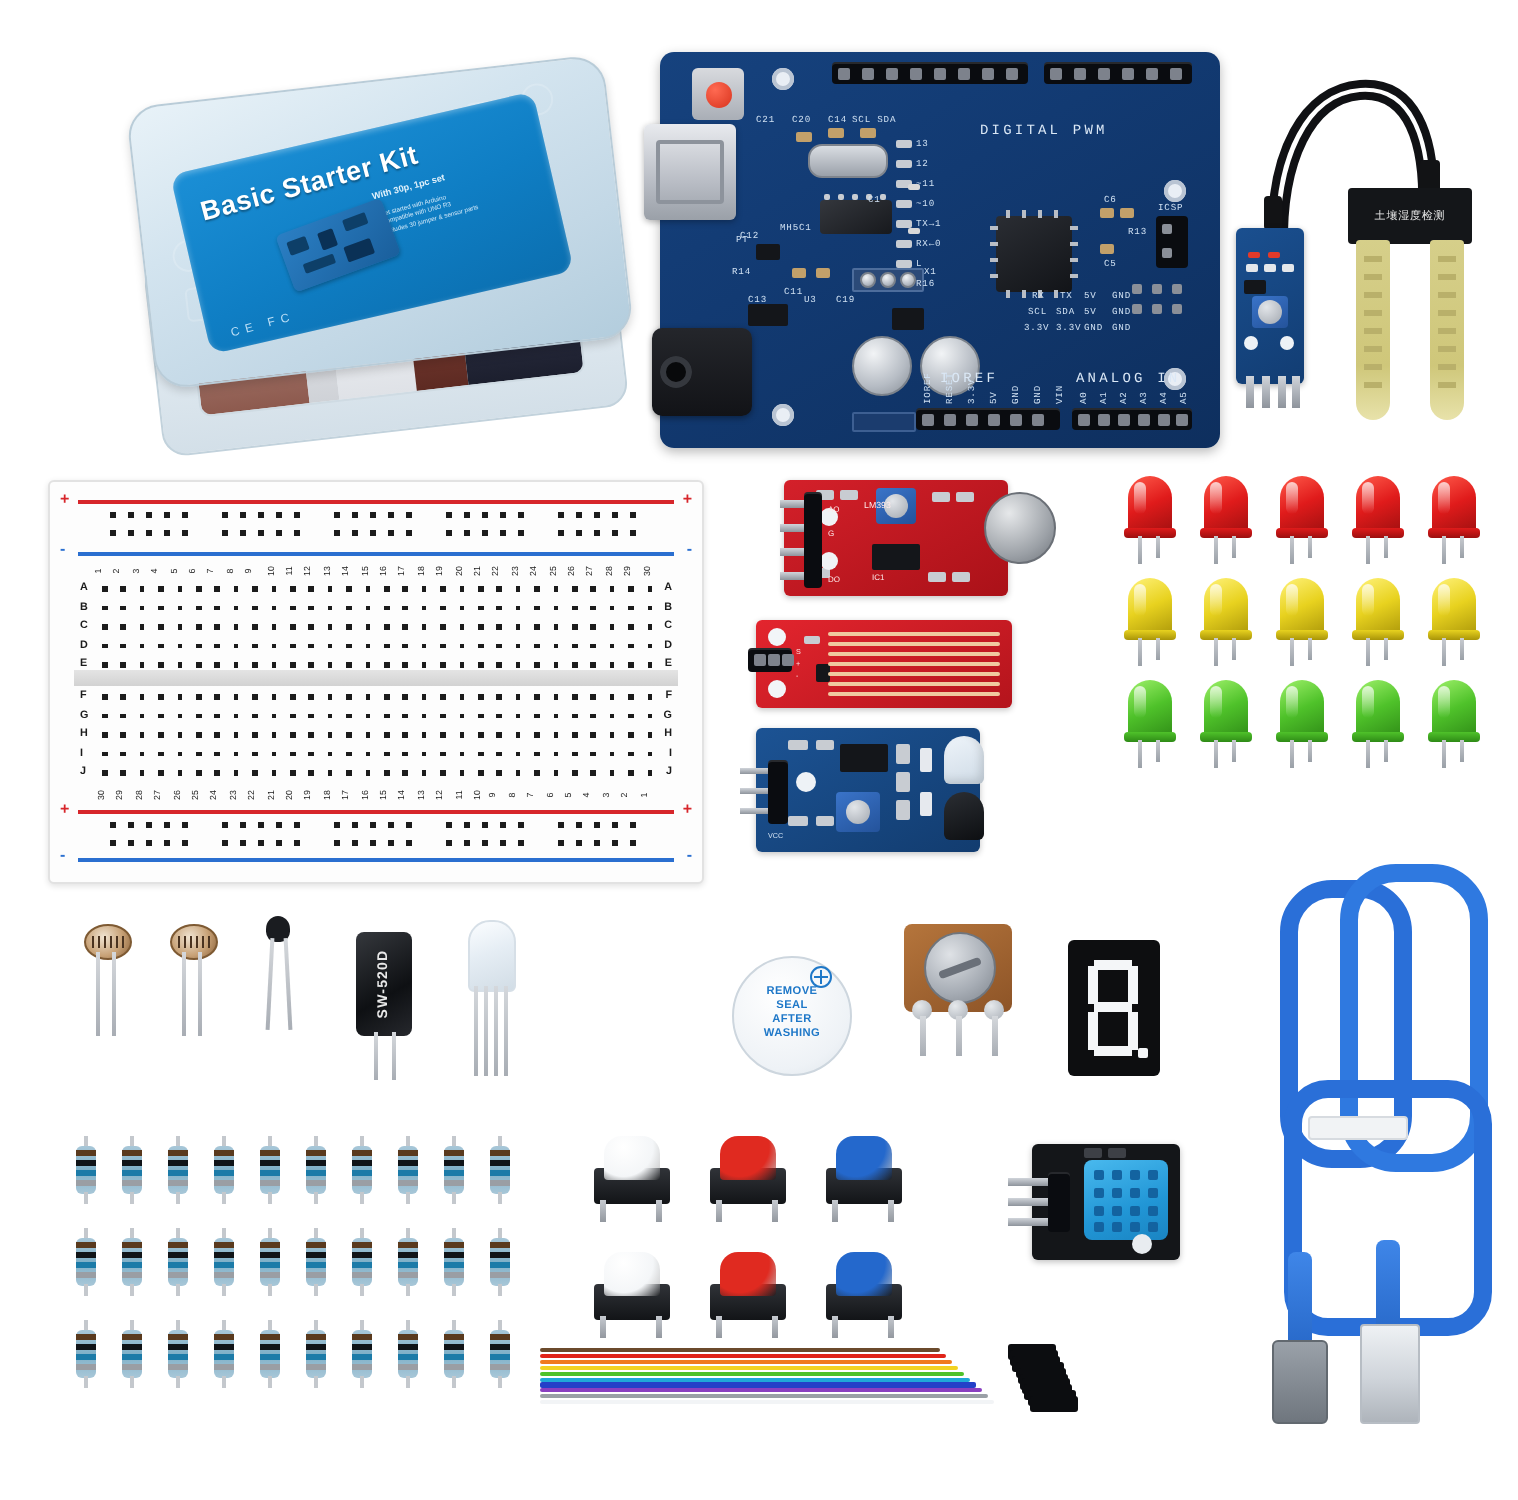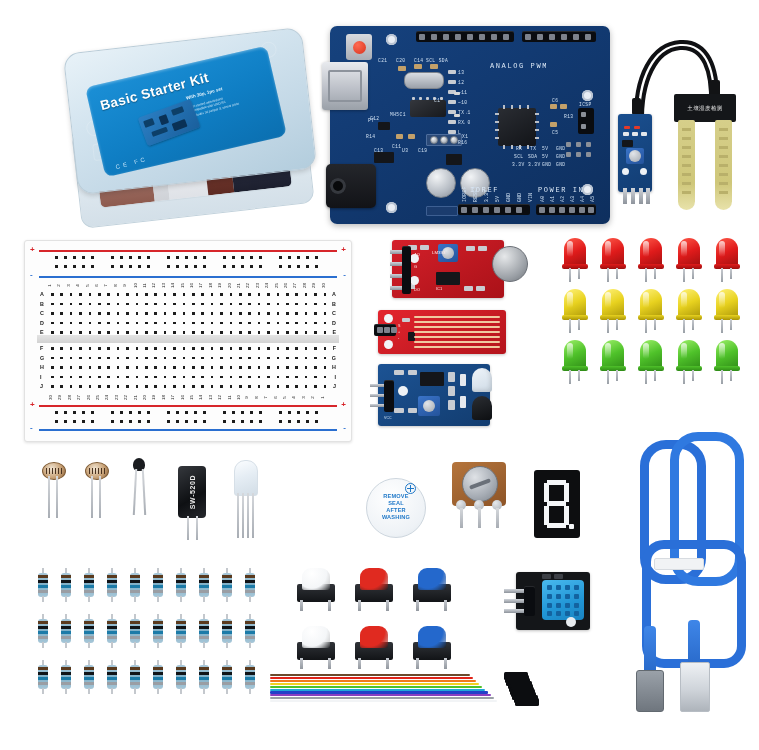--- a/index.html
+++ b/index.html
@@ -395,23 +395,23 @@
     <div class="smd tan" style="left:230px;top:78px;width:7px;height:5px"></div>
     <div class="smd tan" style="left:220px;top:96px;width:7px;height:5px"></div>
     <div class="led-s" style="left:124px;top:66px;background:#d8d8d8"></div>
     <div class="led-s" style="left:124px;top:88px;background:#d8d8d8"></div>
     <div class="smd" style="left:96px;top:108px;width:34px;height:10px;background:#2b4a78;border:1px solid #4d6d9c"></div>
     <div class="cap" style="left:100px;top:110px;width:6px;height:6px"></div>
     <div class="cap" style="left:110px;top:110px;width:6px;height:6px"></div>
     <div class="cap" style="left:120px;top:110px;width:6px;height:6px"></div>
     <div class="smd" style="left:96px;top:180px;width:30px;height:8px;background:#1b3c6e;border:1px solid #3d5f92"></div>
 
-    <span class="txt big" style="left:160px;top:36px">ANALOG PWM</span>
+    <span class="txt big" style="left:160px;top:36px">DIGITAL PWM</span>
     <span class="txt big" style="left:140px;top:160px">IOREF</span>
-    <span class="txt big" style="left:208px;top:160px">POWER IN</span>
+    <span class="txt big" style="left:208px;top:160px">ANALOG IN</span>
     <span class="txt" style="left:249px;top:76px">ICSP</span>
     <span class="txt" style="left:96px;top:32px">SCL SDA</span>
     <span class="txt" style="left:186px;top:120px">RX</span>
     <span class="txt" style="left:200px;top:120px">TX</span>
     <span class="txt" style="left:212px;top:120px">5V</span>
     <span class="txt" style="left:226px;top:120px">GND</span>
     <span class="txt" style="left:184px;top:128px">SCL</span>
     <span class="txt" style="left:198px;top:128px">SDA</span>
     <span class="txt" style="left:212px;top:128px">5V</span>
     <span class="txt" style="left:226px;top:128px">GND</span>

